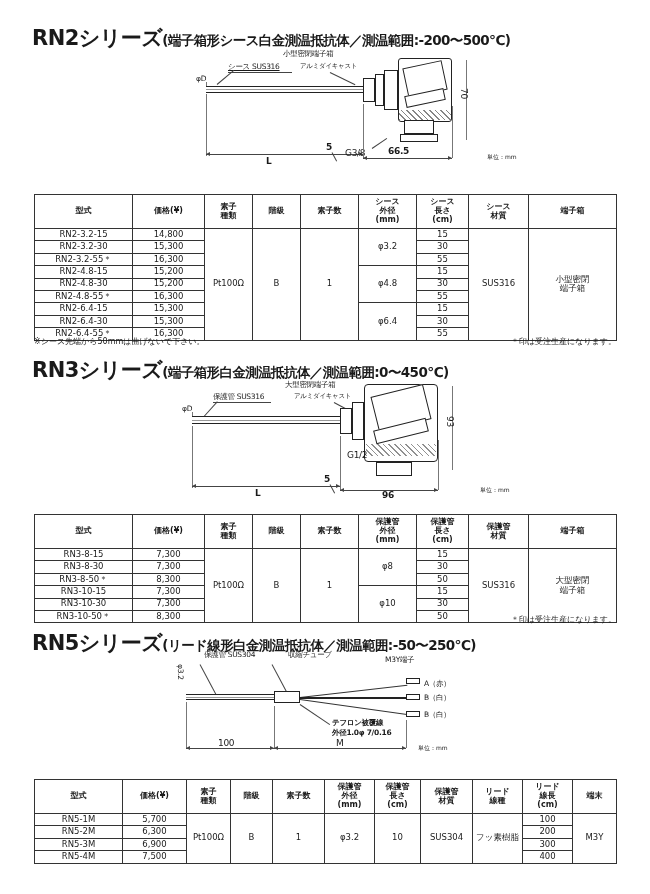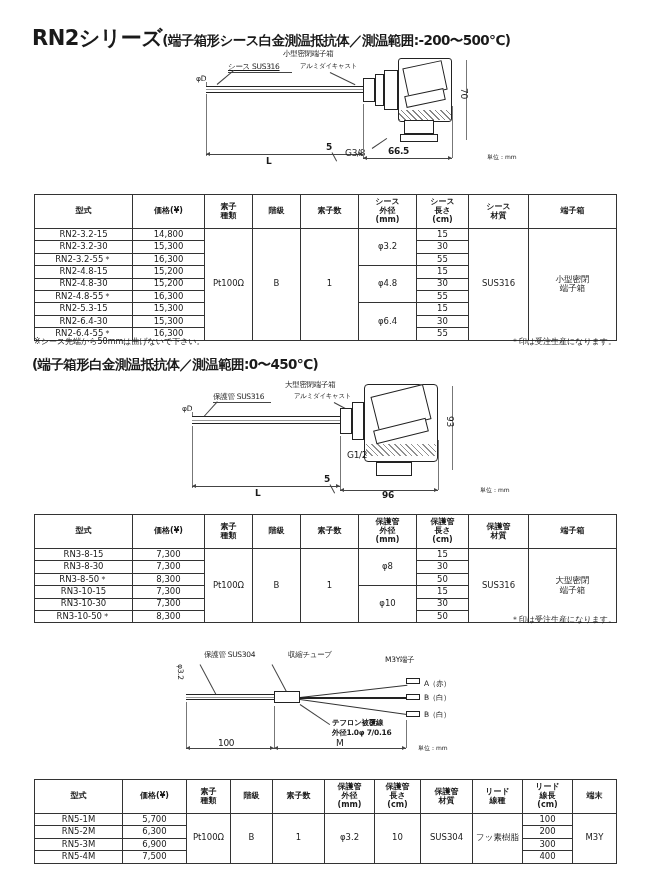--- a/index.html
+++ b/index.html
@@ -235,21 +235,21 @@
         <td class="model">RN2-4.8-30</td>
         <td class="price">15,200</td>
         <td>30</td>
       </tr>
       <tr>
         <td class="model">RN2-4.8-55＊</td>
         <td class="price">16,300</td>
         <td>55</td>
       </tr>
       <tr>
-        <td class="model">RN2-5.3-15</td>
+        <td class="model">RN2-6.4-15</td>
         <td class="price">15,300</td>
         <td rowspan="3">φ6.4</td>
         <td>15</td>
       </tr>
       <tr>
         <td class="model">RN2-6.4-30</td>
         <td class="price">15,300</td>
         <td>30</td>
       </tr>
       <tr>
@@ -259,20 +259,21 @@
       </tr>
     </tbody>
   </table>
 
   <div class="note-row" style="position:absolute; left:34px; top:336px; width:582px;">
     <span class="note-left">※シース先端から50mmは曲げないで下さい。</span>
     <span class="note-right">＊印は受注生産になります。</span>
   </div>
 
   <div class="series-title" style="position:absolute; left:0; top:356px;">
+    <span class="big">RN3シリーズ</span>
       <span class="paren">(端子箱形白金測温抵抗体／測温範囲:0〜450℃)</span>
   </div>
 
   <div class="diagram" style="position:absolute; left:0; top:378px; width:650px; height:130px;">
     <div class="dlabel" style="left:285px; top:2px;">大型密閉端子箱</div>
     <div class="dlabel" style="left:213px; top:14px;">保護管  SUS316</div>
     <div class="dlabel sm" style="left:294px; top:14px;">アルミダイキャスト</div>
 
     <div class="leader" style="left:204px; top:38px; width:20px; transform:rotate(-48deg);"></div>
     <div class="leader" style="left:213px; top:24px; width:58px;"></div>
@@ -404,20 +405,24 @@
         <td class="price">8,300</td>
         <td>50</td>
       </tr>
     </tbody>
   </table>
 
   <div class="note-row" style="position:absolute; left:34px; top:614px; width:582px;">
     <span class="note-right">＊印は受注生産になります。</span>
   </div>
 
+  <div class="series-title" style="position:absolute; left:0; top:629px;">
+    <span class="big">RN5シリーズ</span>
+      <span class="paren">(リード線形白金測温抵抗体／測温範囲:-50〜250℃)</span>
+  </div>
 
   <div class="diagram" style="position:absolute; left:0; top:650px; width:650px; height:125px;">
     <div class="dlabel" style="left:204px; top:0px;">保護管  SUS304</div>
     <div class="dlabel" style="left:288px; top:0px;">収縮チューブ</div>
     <div class="dlabel" style="left:385px; top:5px;">M3Y端子</div>
 
     <div class="leader" style="left:200px; top:14px; width:38px; transform:rotate(62deg);"></div>
     <div class="leader" style="left:272px; top:14px; width:34px; transform:rotate(62deg);"></div>
 
     <div class="dlabel vert" style="left:176px; top:14px;">φ3.2</div>

